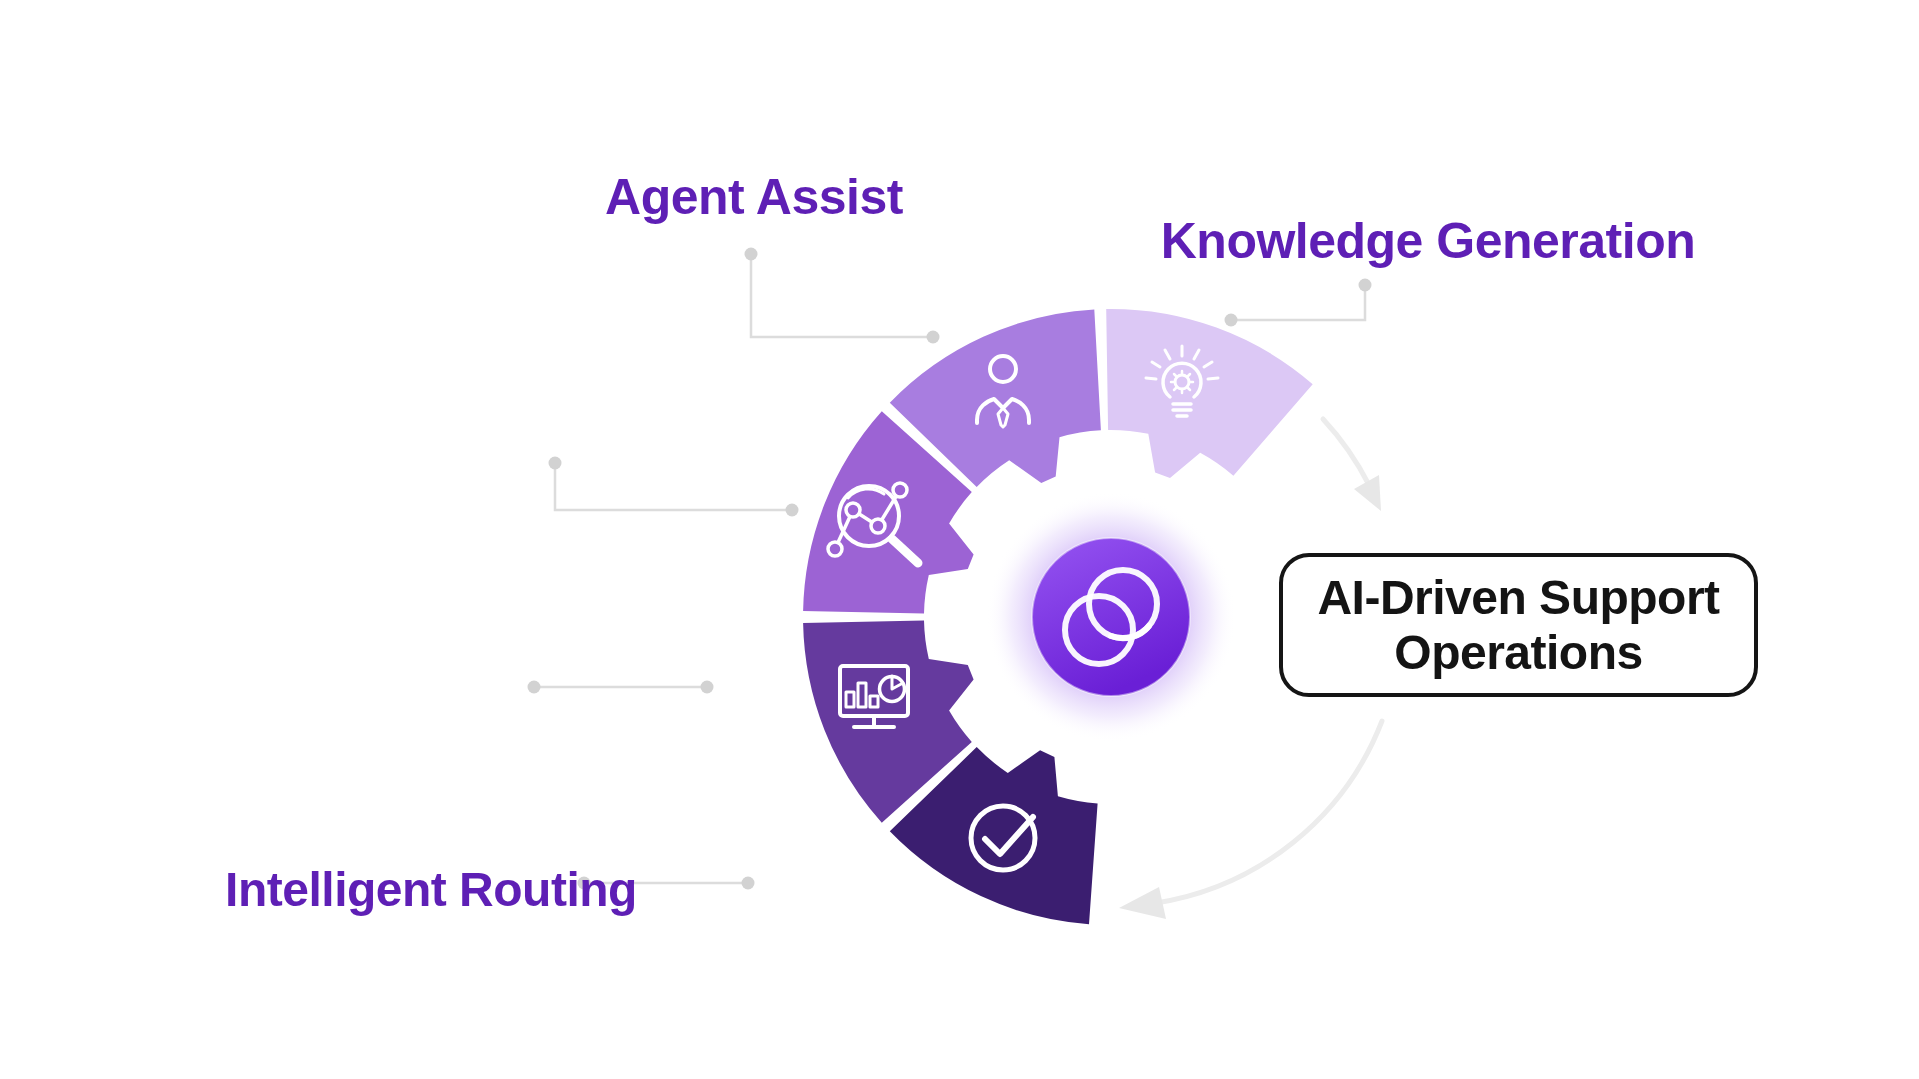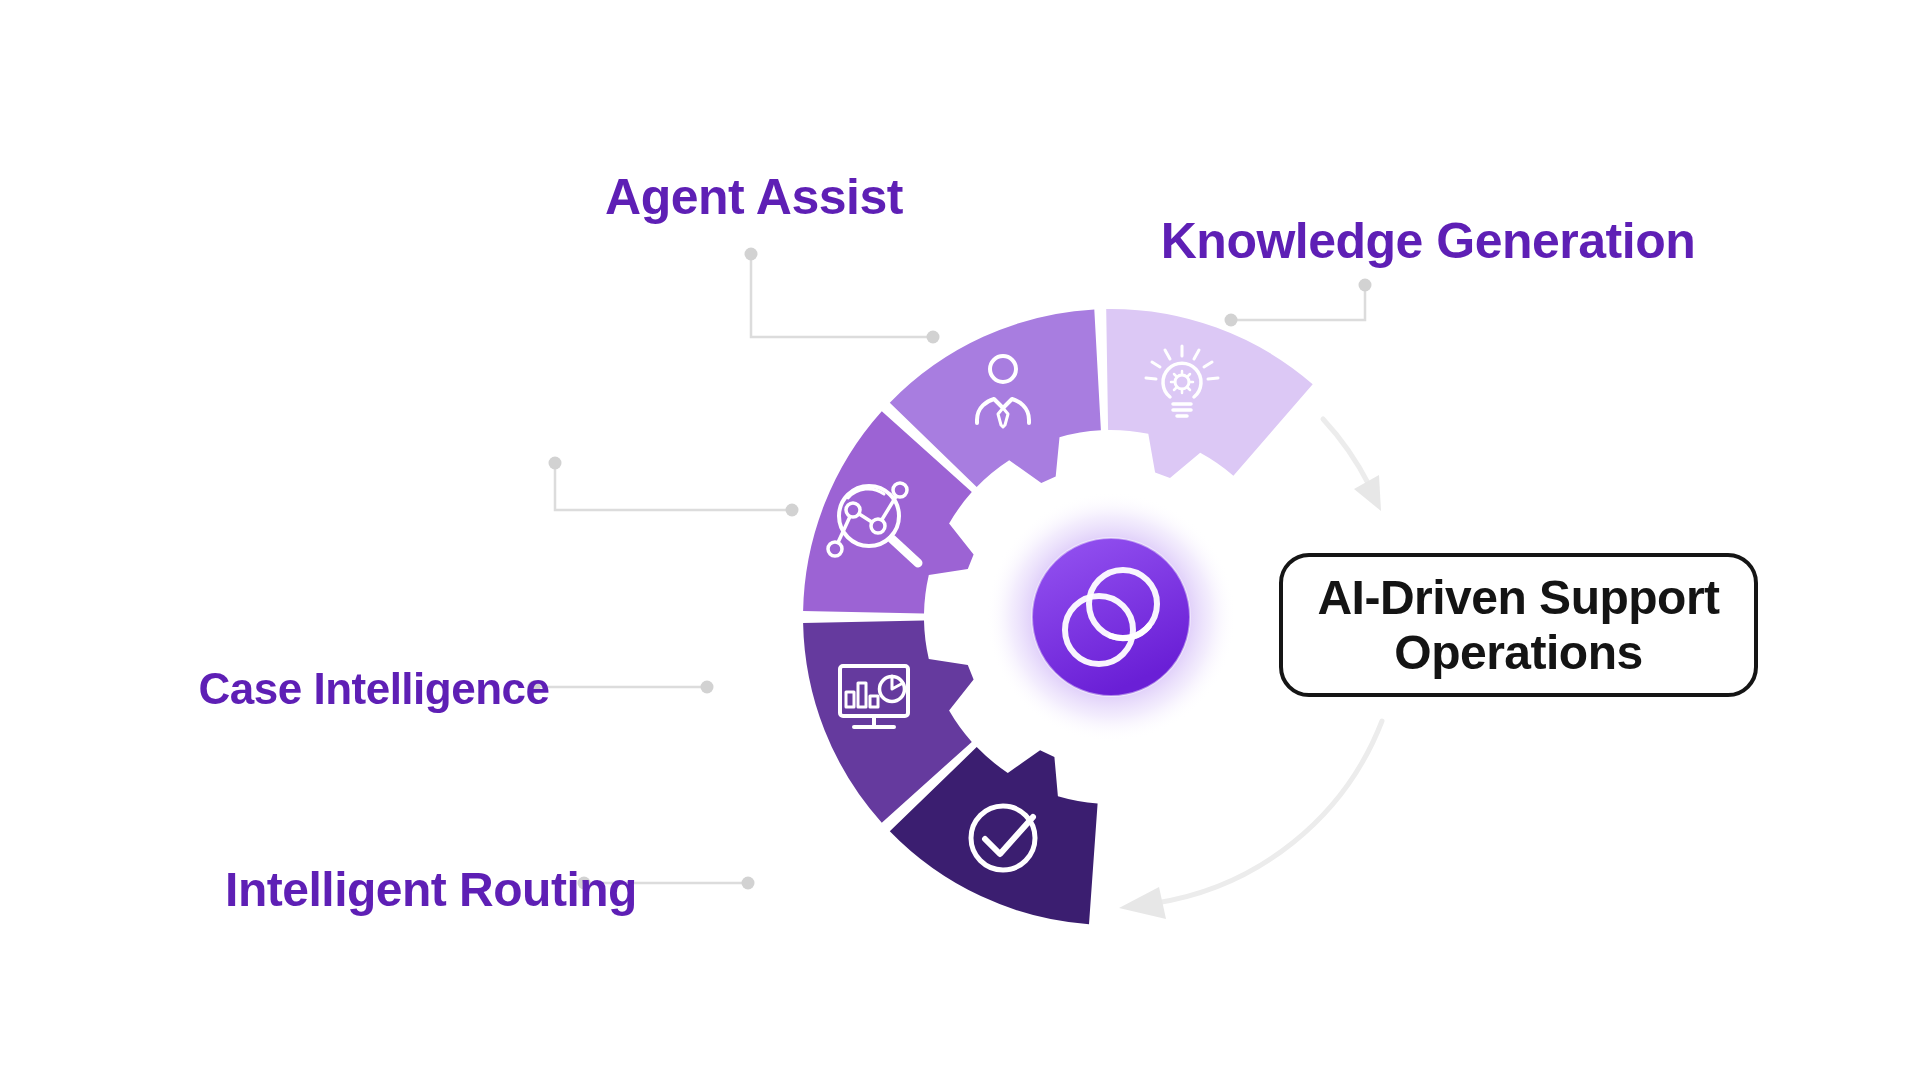--- a/index.html
+++ b/index.html
@@ -132,19 +132,18 @@
       <g fill="none" stroke="rgba(255,255,255,0.95)" stroke-width="6" stroke-linecap="round">
         <circle cx="1087" cy="604" r="34"></circle>
         <circle cx="1063" cy="630" r="34"></circle>
         <path d="M1113,626 A34,34 0 0 1 1075,636"></path>
       </g>
     </g>
   </svg>
 
   <div class="diagram-label lbl-agent-assist">Agent Assist</div>
   <div class="diagram-label lbl-knowledge-gen">Knowledge Generation</div>
-  <div class="diagram-label lbl-case-intelligence">Case Intelligence</div>
   <div class="diagram-label lbl-intelligent-routing">Intelligent Routing</div>
 
   <div class="title-box">
     <span>AI-Driven Support Operations</span>
   </div>
 </div>
 
 </body></html>

